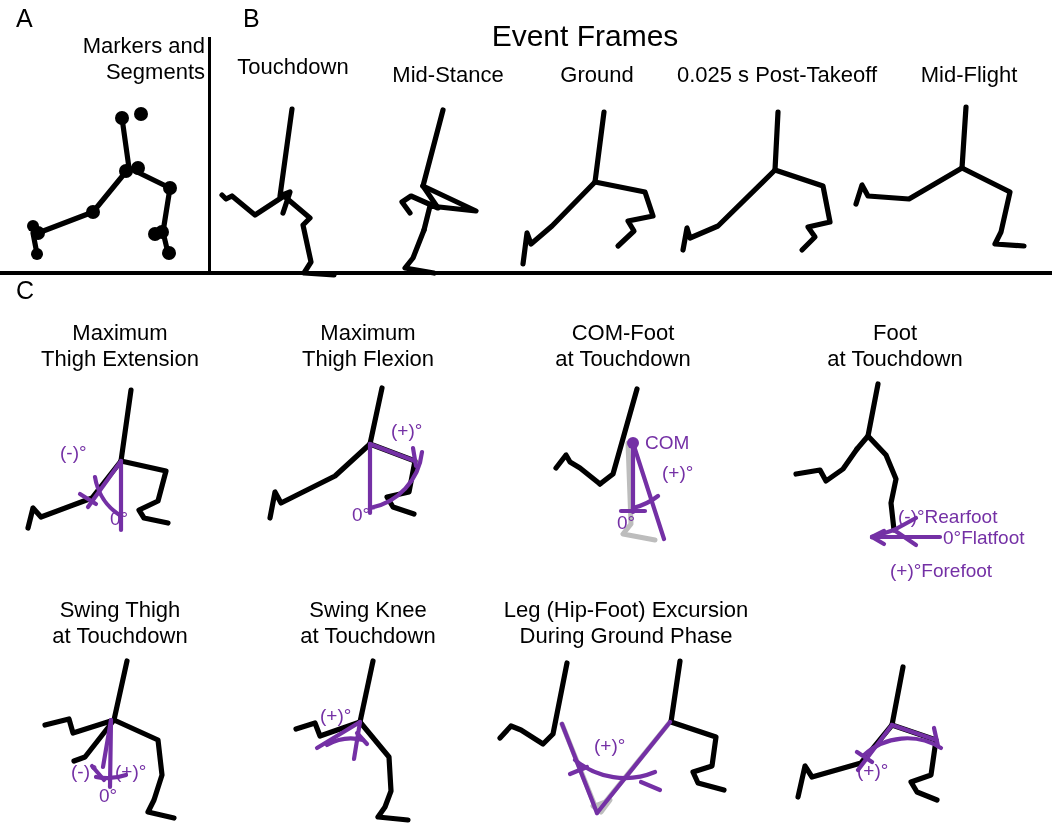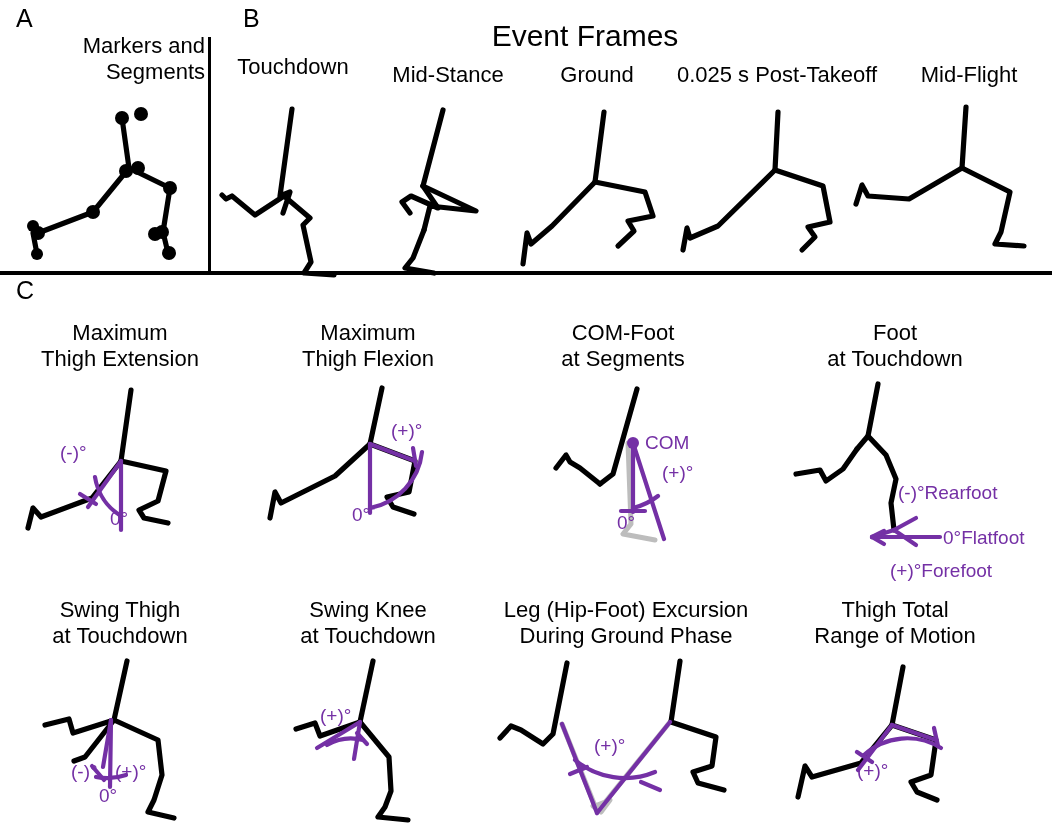--- a/index.html
+++ b/index.html
@@ -251,46 +251,44 @@
   <div class="divider" style="left:208px; top:37px; width:3px; height:235px;"></div>
   <div class="divider" style="left:0px; top:271px; width:1052px; height:4px;"></div>
 
   <div class="panel-letter" style="left:16px; top:278px;">C</div>
 
   <div class="title" style="left:22px; top:320px; width:196px;">Maximum
 Thigh Extension</div>
   <div class="title" style="left:270px; top:320px; width:196px;">Maximum
 Thigh Flexion</div>
   <div class="title" style="left:525px; top:320px; width:196px;">COM-Foot
-at Segments</div>
+at Touchdown</div>
   <div class="title" style="left:797px; top:320px; width:196px;">Foot
 at Touchdown</div>
 
   <div class="ann" style="left:60px; top:442px;">(-)°</div>
   <div class="ann" style="left:110px; top:508px;">0°</div>
 
   <div class="ann" style="left:391px; top:420px;">(+)°</div>
   <div class="ann" style="left:352px; top:504px;">0°</div>
 
   <div class="ann" style="left:645px; top:432px;">COM</div>
   <div class="ann" style="left:662px; top:462px;">(+)°</div>
   <div class="ann" style="left:617px; top:512px;">0°</div>
 
-  <div class="ann" style="left:898px; top:482px;">(-)°Rearfoot</div>
+  <div class="ann" style="left:898px; top:506px;">(-)°Rearfoot</div>
   <div class="ann" style="left:943px; top:527px;">0°Flatfoot</div>
   <div class="ann" style="left:874px; top:560px;margin-left:16px;">(+)°Forefoot</div>
 
   <div class="title" style="left:22px; top:597px; width:196px;">Swing Thigh
 at Touchdown</div>
   <div class="title" style="left:270px; top:597px; width:196px;">Swing Knee
 at Touchdown</div>
   <div class="title" style="left:495px; top:597px; width:262px;">Leg (Hip-Foot) Excursion
 During Ground Phase</div>
-  <div class="title" style="left:797px; top:597px; width:196px;">Thigh Total
-Range of Motion</div>
 
   <div class="ann" style="left:71px; top:761px;">(-)°</div>
   <div class="ann" style="left:115px; top:761px;">(+)°</div>
   <div class="ann" style="left:99px; top:785px;">0°</div>
 
   <div class="ann" style="left:320px; top:705px;">(+)°</div>
 
   <div class="ann" style="left:594px; top:735px;">(+)°</div>
 
   <div class="ann" style="left:857px; top:760px;">(+)°</div>

